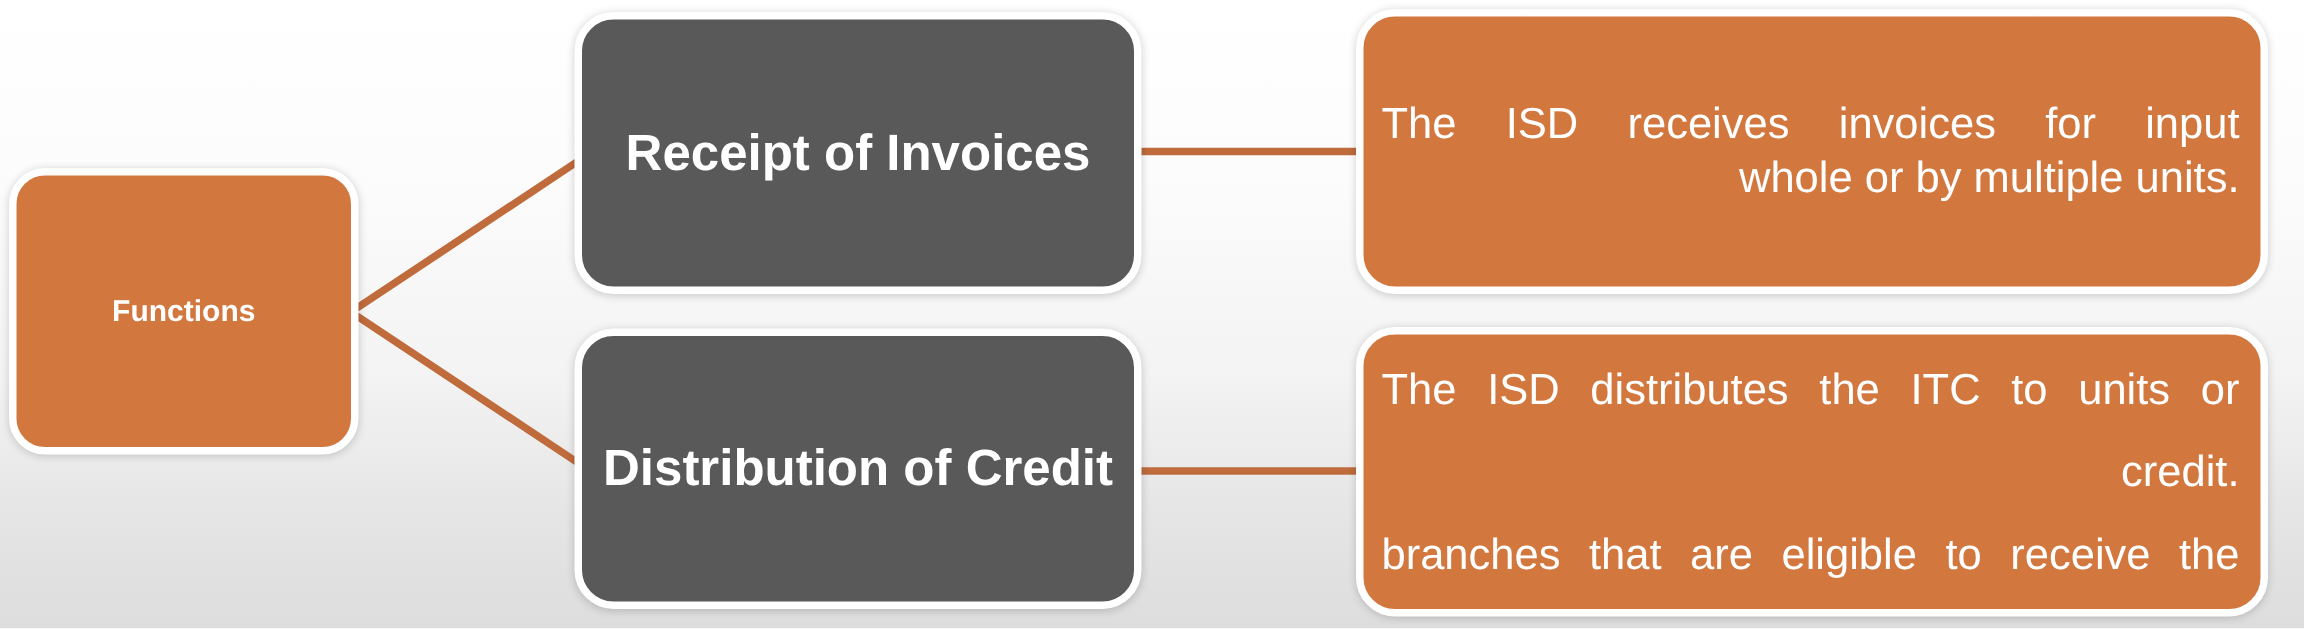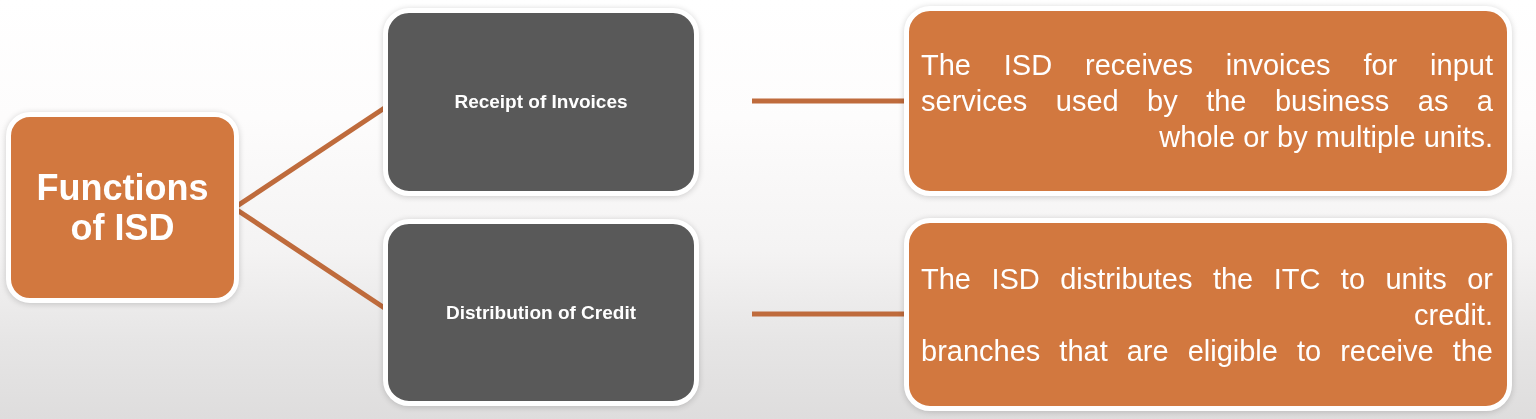--- a/index.html
+++ b/index.html
@@ -33,33 +33,33 @@
     box-shadow: 0 1px 6px rgba(0,0,0,0.18);
   }
   .root {
     left: 6px;
     top: 112px;
     width: 233px;
     height: 191px;
     border-radius: 24px;
     background: #d2783f;
     flex-direction: column;
-    font-size: 36px;
+    font-size: 20px;
     font-weight: bold;
     line-height: 40px;
     text-align: center;
   }
   .branch {
     left: 383px;
     top: 8px;
-    width: 316px;
+    width: 378px;
     height: 188px;
     border-radius: 26px;
     background: #595959;
-    font-size: 19px;
+    font-size: 34px;
     font-weight: bold;
     text-align: center;
   }
   .branch.b2 {
     top: 219px;
     height: 187px;
   }
   .desc {
     left: 904px;
     top: 6px;
@@ -70,20 +70,21 @@
     flex-direction: column;
     justify-content: center;
     align-items: stretch;
     font-size: 29px;
     font-weight: normal;
     padding: 0 14px 0 12px;
   }
   .desc.d2 {
     top: 218px;
     height: 193px;
+    gap: 19px;
   }
   .dline {
     line-height: 36px;
     text-align: right;
     white-space: nowrap;
   }
   .dline.j {
     white-space: normal;
     text-align: justify;
     text-align-last: justify;
@@ -95,34 +96,32 @@
 <div class="canvas">
 
   <svg class="connectors" width="1536" height="419" viewBox="0 0 1536 419" aria-hidden="true">
     <polyline points="392,103 234,208 392,313" fill="none" stroke="#bf6b3c" stroke-width="5" stroke-linejoin="miter"></polyline>
     <line x1="752" y1="101" x2="912" y2="101" stroke="#bf6b3c" stroke-width="5"></line>
     <line x1="752" y1="314" x2="912" y2="314" stroke="#bf6b3c" stroke-width="5"></line>
   </svg>
 
   <div class="node root">
     <div>Functions</div>
-    <div>of ISD</div>
   </div>
 
   <div class="node branch b1">
     <span>Receipt of Invoices</span>
   </div>
 
   <div class="node branch b2">
     <span>Distribution of Credit</span>
   </div>
 
   <div class="node desc d1">
     <div class="dline j">The ISD receives invoices for input</div>
-    <div class="dline j">services used by the business as a</div>
     <div class="dline">whole or by multiple units.</div>
   </div>
 
   <div class="node desc d2">
     <div class="dline j">The ISD distributes the ITC to units or</div>
     <div class="dline">credit.</div>
     <div class="dline j">branches that are eligible to receive the</div>
   </div>
 
 </div>

